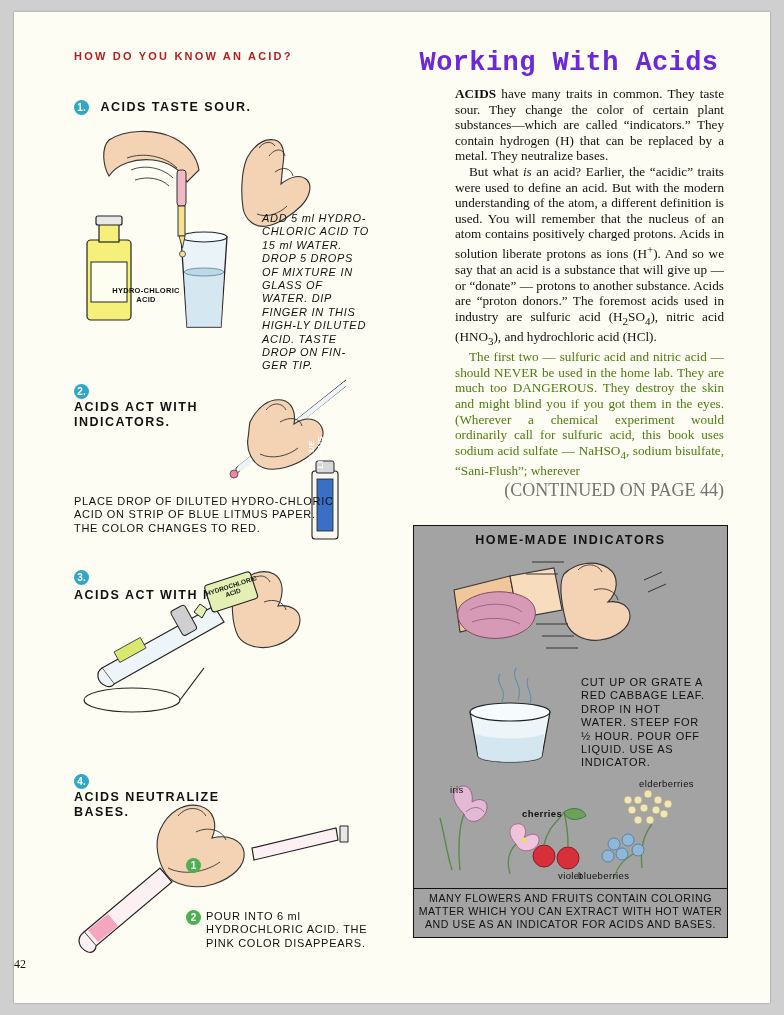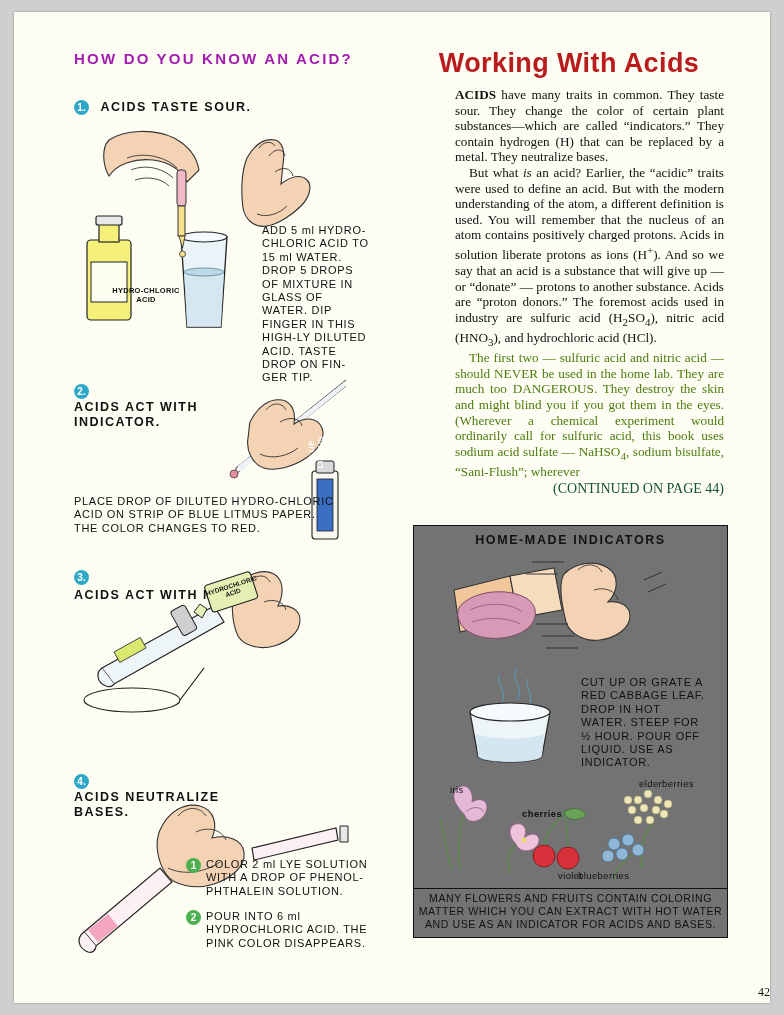--- a/index.html
+++ b/index.html
@@ -14,22 +14,22 @@
     left:14px;top:12px;
     width:756px;height:991px;
     background:#fdfdf4;
     box-shadow:0 0 2px rgba(0,0,0,.35);
   }
   .inner{position:absolute;left:0;top:0;width:756px;height:991px;}
 
   
   .left-col{position:absolute;left:60px;top:38px;width:330px;}
   .headline{
-    font-weight:bold;font-size:15px;letter-spacing:2.2px;
-    color:#a21caf;
+    font-weight:bold;font-size:11px;letter-spacing:2.2px;
+    color:#b91c1c;
   }
   .num-badge{
     display:inline-block;width:15px;height:15px;border-radius:50%;
     background:#2fa8c8;color:#fff;font-size:10px;font-weight:bold;
     text-align:center;line-height:15px;vertical-align:middle;
     margin-right:7px;
   }
   .num-badge.green{background:#4caf50;}
   .step-title{
     display:inline-block;font-weight:bold;font-size:12.5px;
@@ -37,60 +37,60 @@
     line-height:15px;
   }
   .caption{
     font-size:11px;line-height:13.4px;letter-spacing:.7px;
     color:#111;font-weight:500;
   }
 
   
   .right-col{position:absolute;left:400px;top:36px;width:310px;}
   .article-title{
-    font-family:Liberation Sans, sans-serif;
-    font-size:27px;font-weight:bold;color:#b91c1c;
+    font-family:Liberation Mono, monospace;
+    font-size:27px;font-weight:bold;color:#6d28d9;
     text-align:center;letter-spacing:.4px;
   }
   .body-text{
     font-family:"Liberation Serif", serif;
     font-size:13.2px;line-height:15.6px;
     text-align:justify;color:#111;margin-top:8px;margin-left:41px;
   }
   .body-text p{margin:0;text-indent:14px;}
   .body-text p.first{text-indent:0;}
   .warn{color:#4d7c0f;}
   .contd{
     font-family:"Liberation Serif", serif;
-    font-size:14px;text-align:right;margin-top:1px;color:#14532d;
+    font-size:18px;text-align:right;margin-top:1px;color:#737373;
   }
 
   
   .indbox{
     position:absolute;left:399px;top:513px;width:313px;height:411px;
-    border:1px solid #111;background:#737373;
+    border:1px solid #111;background:#a3a3a3;
   }
   .indbox-title{
     text-align:center;font-weight:bold;font-size:12.5px;
     letter-spacing:1.6px;margin-top:7px;color:#111;
   }
   .ind-caption{
     font-size:11px;line-height:13.4px;letter-spacing:.7px;color:#111;
     font-weight:500;
   }
   .ind-footer{
     position:absolute;left:0;bottom:6px;width:313px;
     font-size:10.6px;line-height:13px;letter-spacing:.55px;
     text-align:center;color:#111;font-weight:500;
   }
   .divider{position:absolute;left:0;bottom:48px;width:313px;height:1px;background:#111;}
 
   .pagenum{
-    position:absolute;left:0;top:945px;width:756px;text-align:right;
-    font-family:"Liberation Serif", serif;font-size:12px;color:#111;margin-top:28px;
+    position:absolute;left:0;top:945px;width:756px;text-align:left;
+    font-family:"Liberation Serif", serif;font-size:12px;color:#111;
   }
 
   
   .artlabel{
     position:absolute;font-size:9.5px;letter-spacing:.4px;color:#111;
     font-weight:500;
   }
   svg{display:block;}
 </style>
 </head>
@@ -132,25 +132,25 @@
 
     <path d="M178 36 C186 22 196 16 206 18 C214 20 216 30 214 42 L212 62 C222 54 232 52 238 58 C244 64 240 76 232 84 C224 92 210 102 198 104 C186 106 176 98 174 86 C172 72 172 50 178 36 Z" fill="#f3d3b4" stroke="#333" stroke-width="1.1"></path>
     <path d="M190 26 C194 20 202 18 206 24" fill="none" stroke="#333" stroke-width="0.9"></path>
     <path d="M200 34 C206 26 214 26 216 34" fill="none" stroke="#333" stroke-width="0.9"></path>
     <path d="M206 50 C214 44 222 46 224 54" fill="none" stroke="#333" stroke-width="0.9"></path>
     <path d="M188 92 C198 96 210 92 218 84" fill="none" stroke="#333" stroke-width="0.9"></path>
   </svg>
 
   <div style="position:absolute;left:97px;top:275px;width:70px;text-align:center;font-size:7.5px;font-weight:bold;line-height:8.5px;letter-spacing:.3px;color:#111;">HYDRO-CHLORIC ACID</div>
 
-  <div class="caption" style="position:absolute;left:248px;top:212px;width:108px;">ADD 5 ml HYDRO-CHLORIC ACID TO 15 ml WATER. DROP 5 DROPS OF MIXTURE IN GLASS OF WATER. DIP FINGER IN THIS HIGH-LY DILUTED ACID. TASTE DROP ON FIN-GER TIP.</div>
+  <div class="caption" style="position:absolute;left:248px;top:200px;width:108px;font-style:italic;">ADD 5 ml HYDRO-CHLORIC ACID TO 15 ml WATER. DROP 5 DROPS OF MIXTURE IN GLASS OF WATER. DIP FINGER IN THIS HIGH-LY DILUTED ACID. TASTE DROP ON FIN-GER TIP.</div>
 
   <div style="position:absolute;left:60px;top:370px;width:200px;">
     <span class="num-badge">2.</span>
-    <span class="step-title">ACIDS ACT WITH INDICATOR.</span>
+    <span class="step-title">ACIDS ACT WITH INDICATORS.</span>
   </div>
 
   <svg width="260" height="120" style="position:absolute;left:200px;top:358px;">
 
     <path d="M22 98 L132 10" stroke="#333" stroke-width="1" fill="none"></path>
     <path d="M22 104 L132 16" stroke="#333" stroke-width="1" fill="none"></path>
     <path d="M22 98 L22 104" stroke="#333" stroke-width="1"></path>
     <path d="M24 96 L130 12 L132 16 L26 102 Z" fill="#eef3f8" stroke="none"></path>
 
     <path d="M36 52 C44 36 56 28 68 30 C78 32 82 42 80 54 C92 46 104 48 108 58 C112 68 104 80 92 88 C80 96 62 102 50 98 C38 94 32 80 34 68 C35 62 35 56 36 52 Z" fill="#f3d3b4" stroke="#333" stroke-width="1.1"></path>
@@ -213,21 +213,20 @@
 
     <path d="M96 58 C104 40 120 30 136 34 C150 38 154 52 148 66 C164 62 178 68 180 80 C182 94 168 106 150 112 C132 118 110 114 102 102 C94 90 90 72 96 58 Z" fill="#f3d3b4" stroke="#333" stroke-width="1.1"></path>
     <path d="M114 44 C122 34 136 34 142 44" fill="none" stroke="#333" stroke-width="0.9"></path>
     <path d="M132 60 C144 54 158 58 162 68" fill="none" stroke="#333" stroke-width="0.9"></path>
     <path d="M104 96 C120 104 142 100 156 90" fill="none" stroke="#333" stroke-width="0.9"></path>
   </svg>
 
   <div style="position:absolute;left:172px;top:844px;">
     <span class="num-badge green">1</span>
   </div>
-  <div class="caption" style="position:absolute;left:192px;top:846px;width:172px;">COLOR 2 ml LYE SOLUTION WITH A DROP OF PHENOL-PHTHALEIN SOLUTION.</div>
 
   <div style="position:absolute;left:172px;top:896px;">
     <span class="num-badge green">2</span>
   </div>
   <div class="caption" style="position:absolute;left:192px;top:898px;width:172px;">POUR INTO 6 ml HYDROCHLORIC ACID. THE PINK COLOR DISAPPEARS.</div>
 
   <div class="right-col">
     <div class="article-title">Working With Acids</div>
 
     <div class="body-text">

